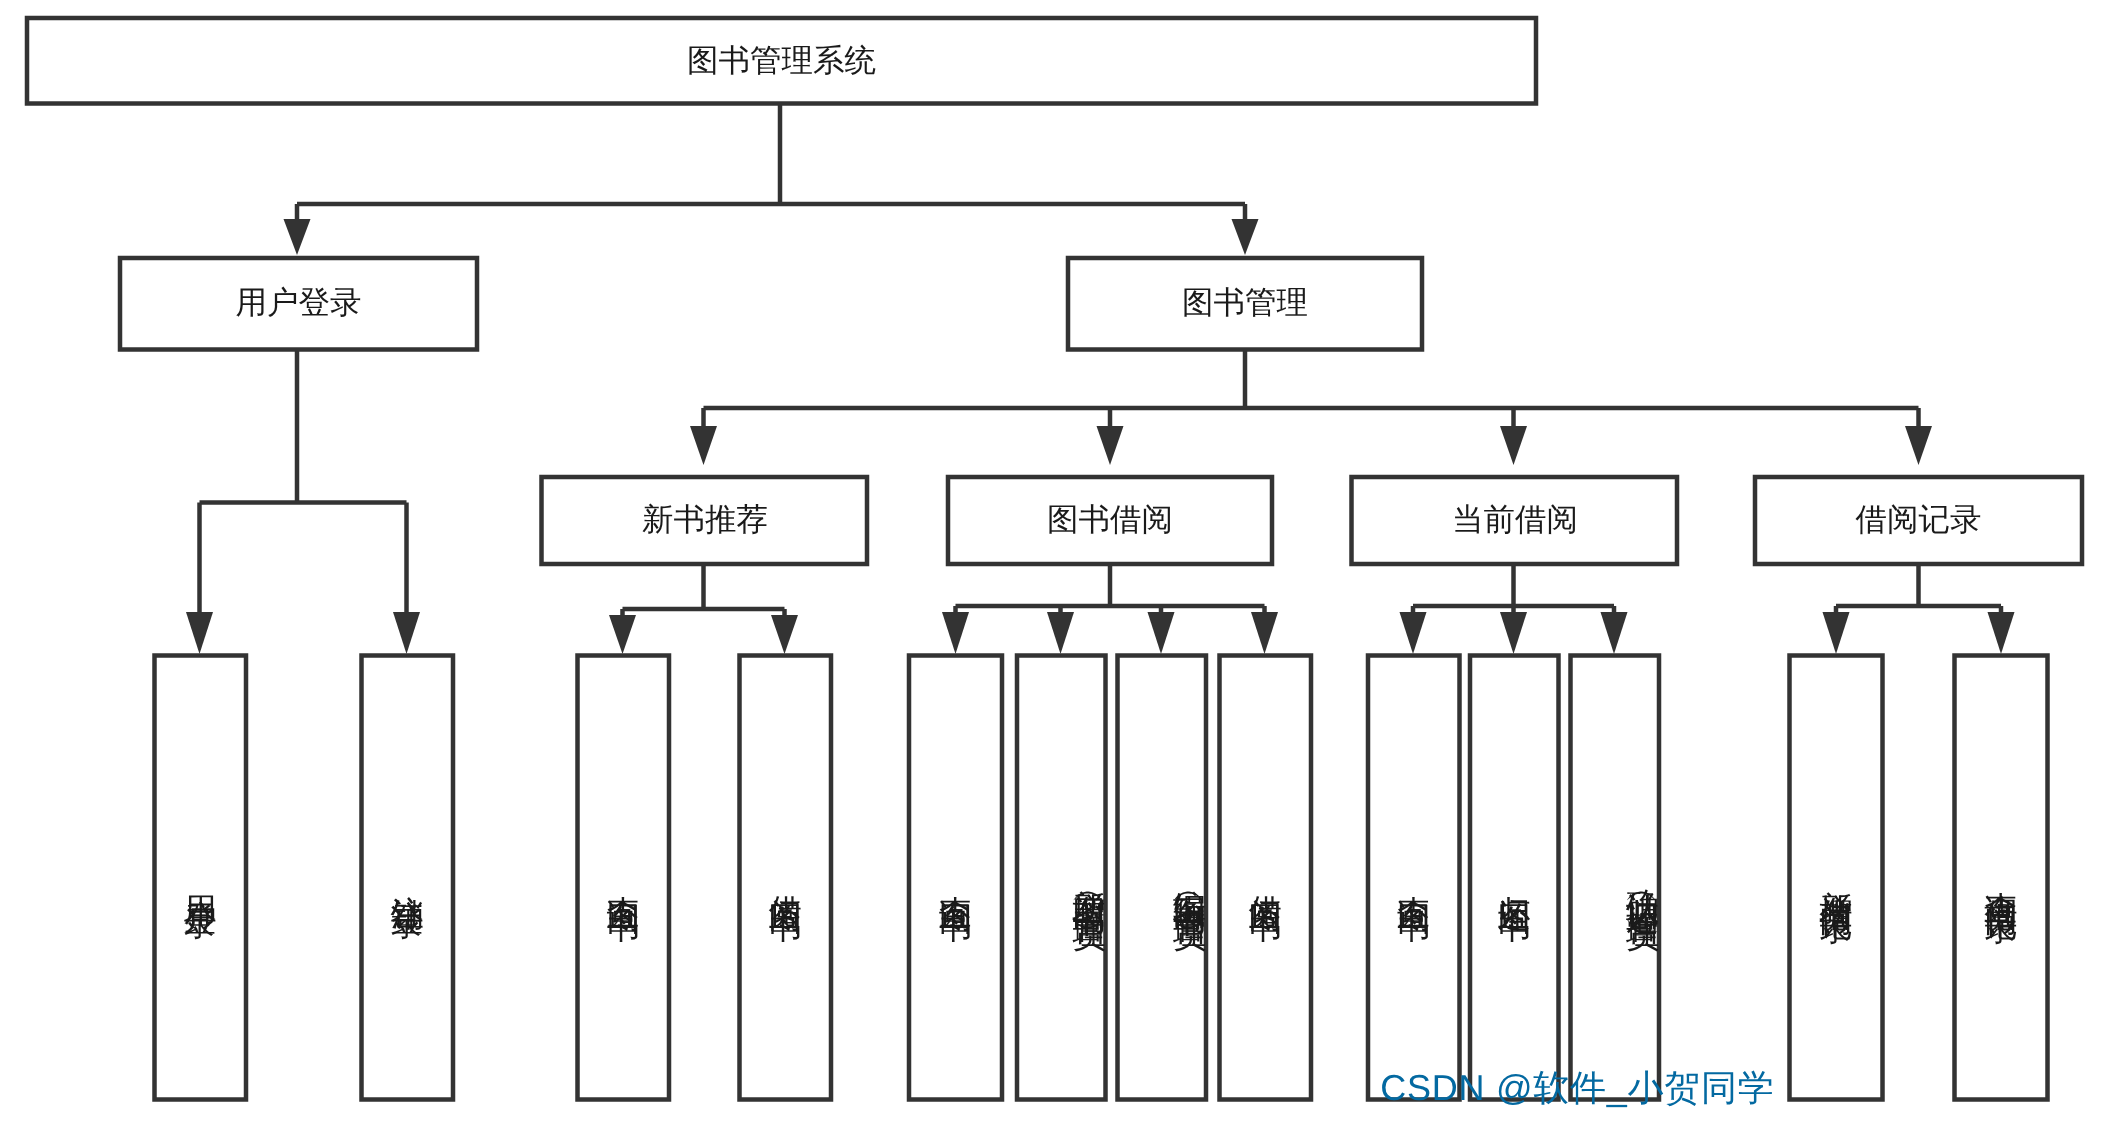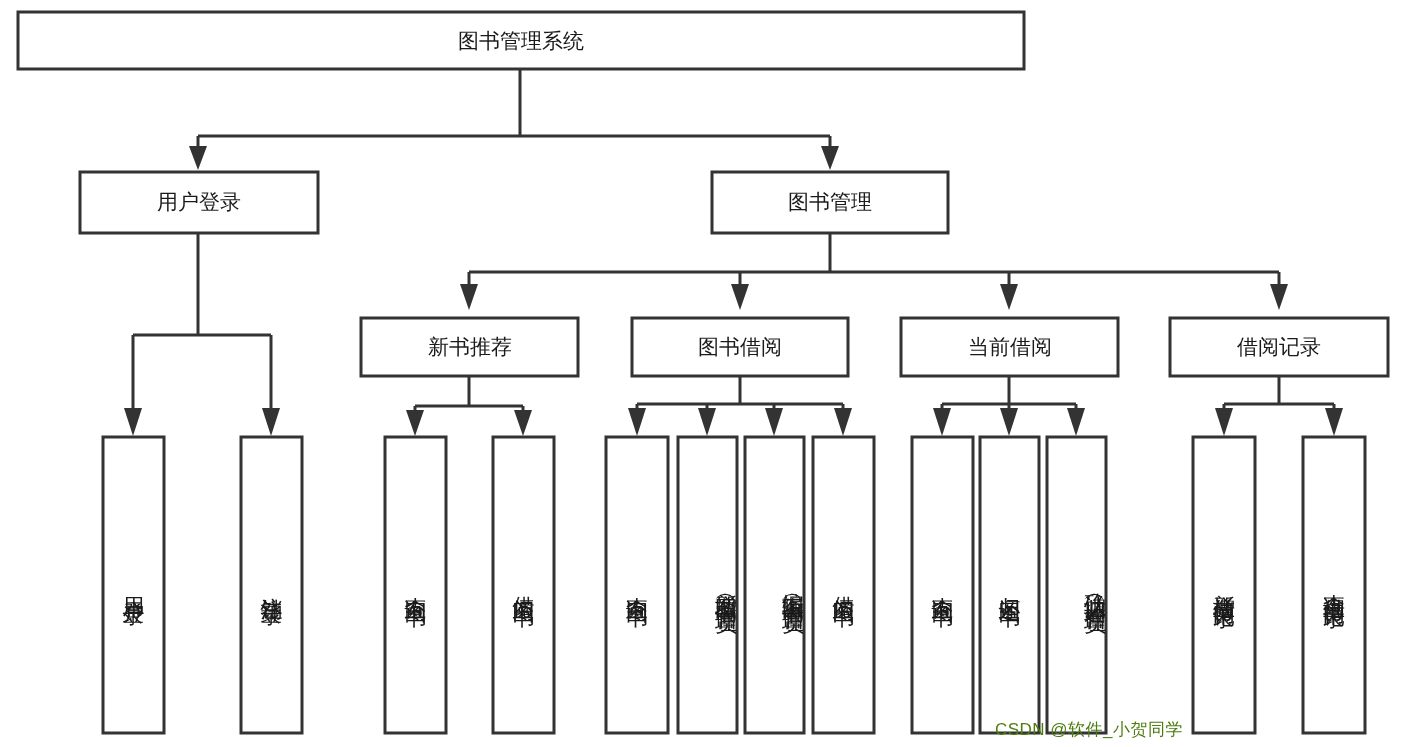--- a/index.html
+++ b/index.html
@@ -58,22 +58,22 @@
     stroke-linecap: butt;
   }
   .arrow-head {
     fill: #333333;
   }
   .watermark {
     position: absolute;
     right: 10px;
     bottom: 6px;
     font-family: "Liberation Sans", "DejaVu Sans", sans-serif;
-    font-size: 17px;
-    color: #4d7c0f;
+    font-size: 24px;
+    color: #0369a1;
     white-space: nowrap;
     letter-spacing: 0.5px;
   }
 </style>
 </head>
 <body>
 
 <div id="diagram-root">
 
   <svg id="flow" viewBox="0 0 1405 747" xmlns="http://www.w3.org/2000/svg">

